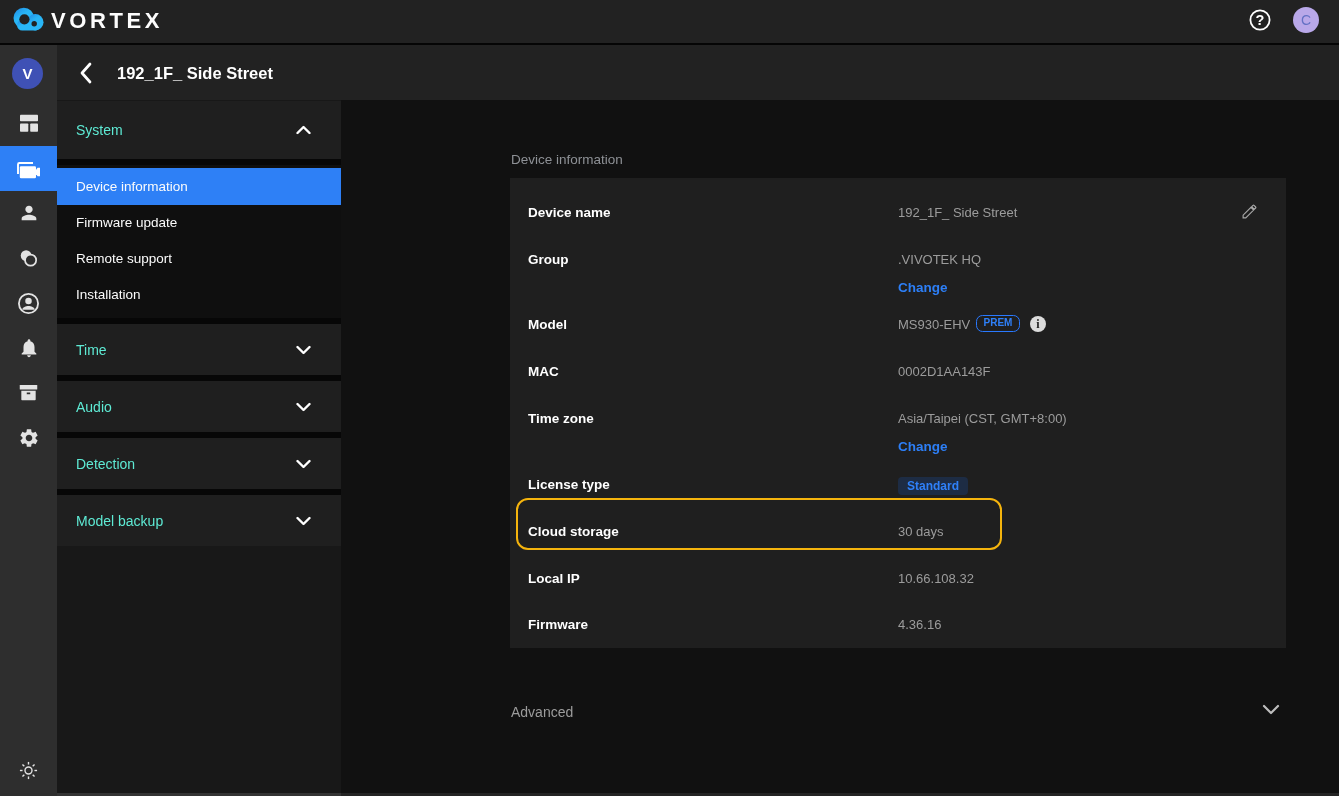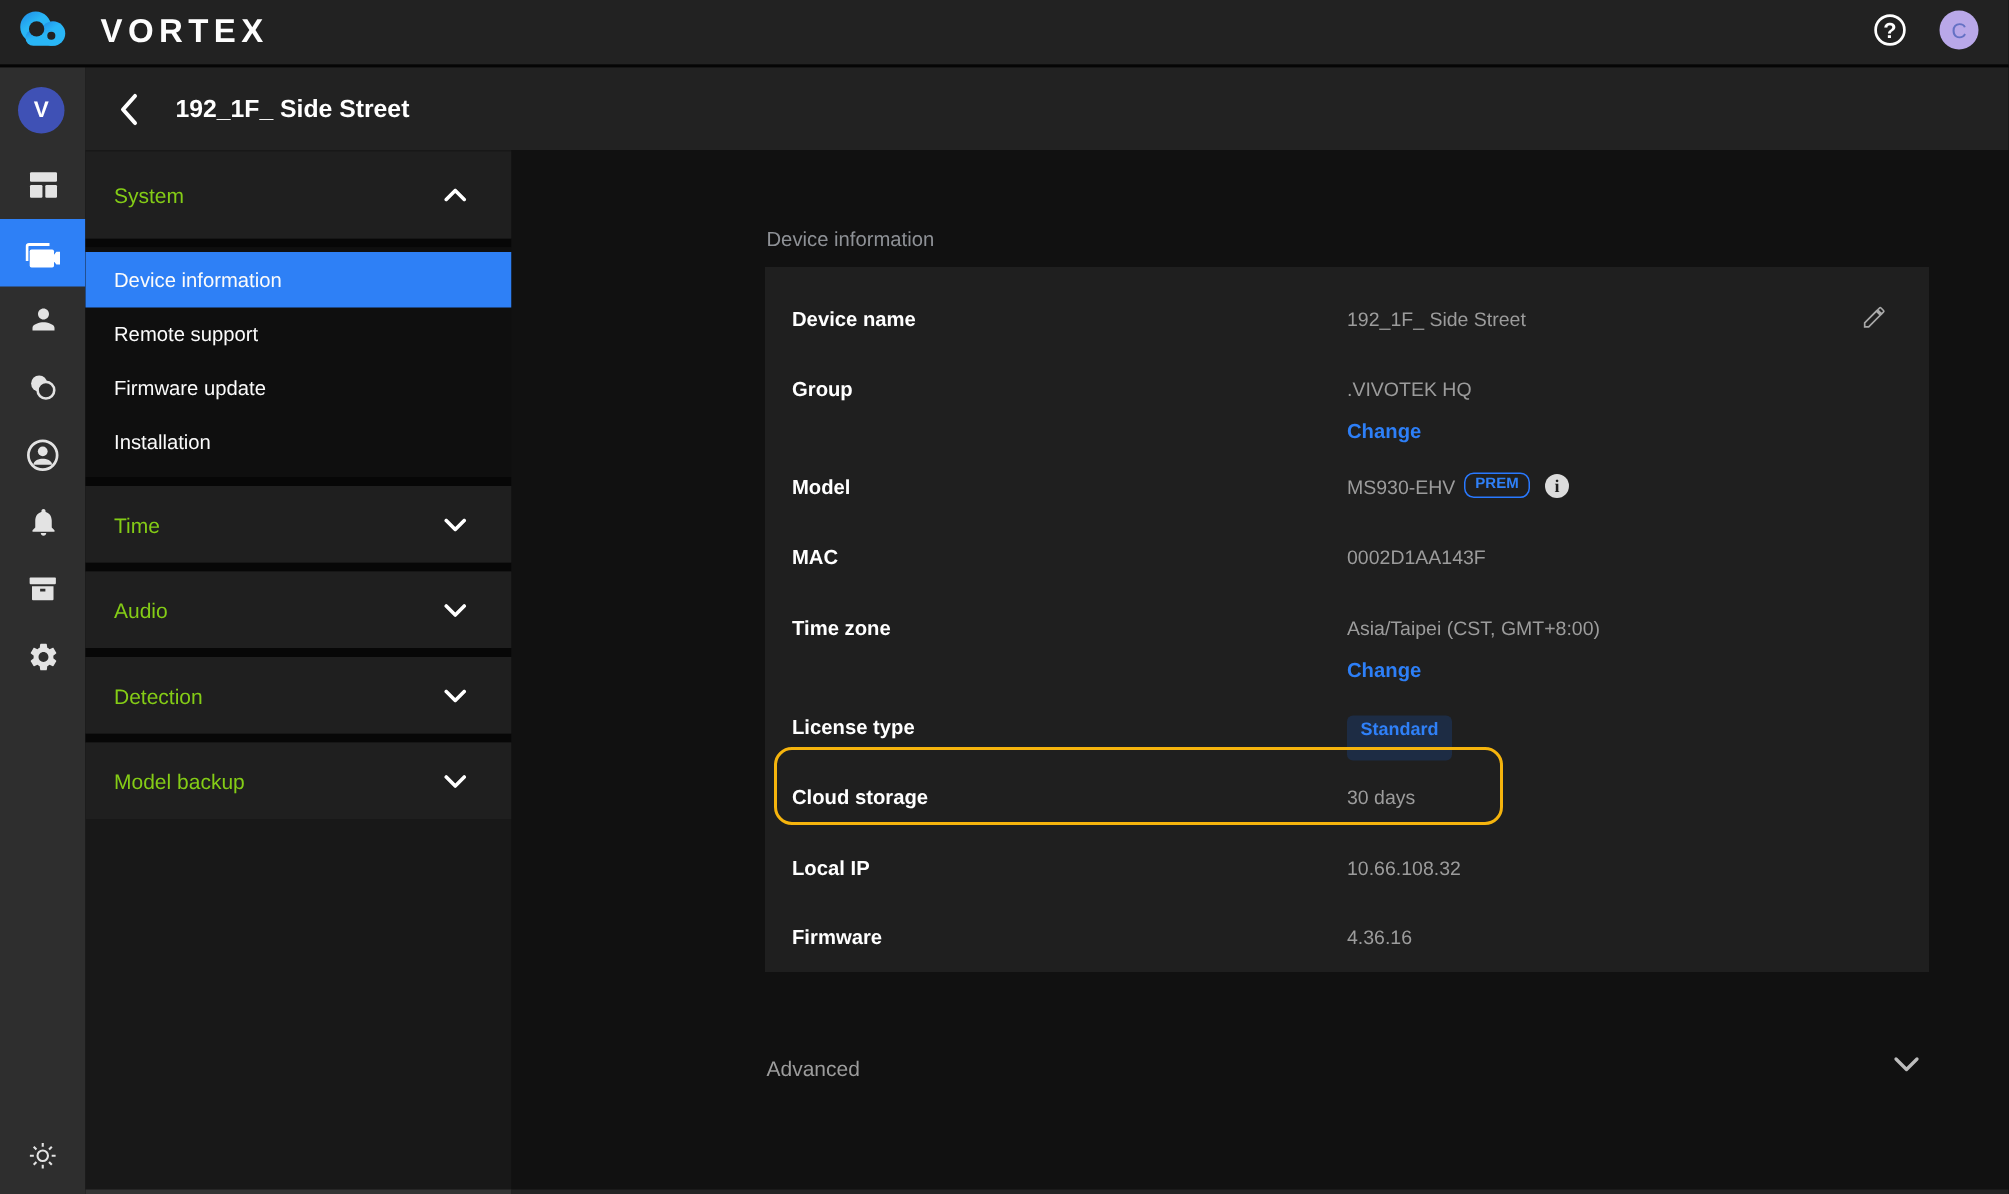--- a/index.html
+++ b/index.html
@@ -2,38 +2,38 @@
 <html><head>
 <meta charset="utf-8">
 <style>
   * { margin:0; padding:0; box-sizing:border-box; }
   html,body { width:1339px; height:796px; background:#111111; overflow:hidden;
     font-family:"Liberation Sans", sans-serif; }
   
   #topbar { position:absolute; left:0; top:0; width:1339px; height:43px; background:#222222; }
   #topdiv { position:absolute; left:0; top:43px; width:1339px; height:2px; background:#050505; }
   #logotext { position:absolute; left:51px; top:8px; font-size:22px; font-weight:bold;
-    color:#fdfdfd; letter-spacing:3.6px;margin-left:16px; }
+    color:#fdfdfd; letter-spacing:3.6px; }
   #helpicon { position:absolute; left:1249px; top:9px; }
   #avatar { position:absolute; left:1293px; top:7px; width:26px; height:26px; border-radius:50%;
     background:#b9a8e9; color:#6471c4; font-size:14px; font-weight:normal; text-align:center; line-height:26px; }
   
   #rail { position:absolute; left:0; top:45px; width:57px; height:751px; background:#2e2e2e; }
   .ric { position:absolute; left:0; width:57px; height:45px; text-align:center; }
   .ric svg { margin-top:11px; }
   #vball { position:absolute; left:12px; top:13px; width:31px; height:31px; border-radius:50%;
     background:#3f51b5; color:#fff; font-size:15px; font-weight:bold; text-align:center; line-height:31px; }
   #railsel { position:absolute; left:0; top:101px; width:57px; height:45px; background:#2e80f6; }
   
   #phead { position:absolute; left:57px; top:45px; width:1282px; height:55px; background:#222222; }
   #ptitle { position:absolute; left:60px; top:19px; font-size:16.5px; font-weight:bold; color:#ffffff; }
   #backarrow { position:absolute; left:21px; top:17px; }
   
   #sidebar { position:absolute; left:57px; top:100px; width:284px; height:696px; background:#181818; }
-  .grp { position:relative; width:284px; background:#1f1f1f; color:#84cc16; font-size:14px; }
+  .grp { position:relative; width:284px; background:#1f1f1f; color:#5eead4; font-size:14px; }
   .grp .gt { position:absolute; left:19px; top:50%; transform:translateY(-50%); }
   .grp svg { position:absolute; right:30px; top:50%; transform:translateY(-50%); }
   .gap { width:284px; background:#070707; }
   #submenu { width:284px; background:#0f0f0f; padding-top:3px; padding-bottom:5px; }
   .mi { width:284px; height:36px; line-height:36px; padding-left:19px; color:#fbfbfb; font-size:13.5px; }
   .mi.sel { background:#2e80f6; height:37px; line-height:37px; }
   
   #main { position:absolute; left:341px; top:100px; width:998px; height:696px; background:#111111; }
   #seclabel { position:absolute; left:170px; top:52px; font-size:13.5px; color:#8e9196; }
   #card { position:absolute; left:169px; top:78px; width:776px; background:#1f1f1f; padding-top:11px; }
@@ -44,21 +44,21 @@
     font-size:13px; color:#9c9c9c; }
   .row .vl2 { position:absolute; left:388px; top:41px; height:21px; line-height:21px;
     font-size:13.5px; font-weight:bold; color:#2d7ff7; }
   #ylbox { position:absolute; left:175px; top:398px; width:486px; height:52px;
     border:2px solid #f5b40d; border-radius:12px; }
   #advanced { position:absolute; left:170px; top:604px; font-size:14px; color:#9c9c9c; }
   #advchev { position:absolute; left:921px; top:604px; }
   #pencil { position:absolute; left:731px; top:14px; }
   .badge-prem { position:absolute; left:466px; top:14px; width:44px; height:17px; line-height:14.5px;
     text-align:center; border:1.5px solid #2979ff; border-radius:6.5px; color:#2f80f8; font-size:10px; font-weight:bold; }
-  .badge-std { display:inline-block; padding:0 9px; height:30px; line-height:18px;
+  .badge-std { display:inline-block; padding:0 9px; height:18px; line-height:18px;
     background:#1d2c44; border-radius:4px; color:#2f80f8; font-size:12px; font-weight:bold; }
   #infoi { position:absolute; left:520px; top:15px; width:16px; height:16px; border-radius:50%;
     background:#dcdcdc; color:#1f1f1f; text-align:center; font-size:12px; font-weight:bold;
     line-height:16px; font-family:"Liberation Serif", serif; }
   
   #bstrip1 { position:absolute; left:57px; top:793px; width:284px; height:3px; background:#343434; }
   #bstrip2 { position:absolute; left:341px; top:793px; width:998px; height:3px; background:#242424; }
 </style>
 </head>
 <body>
@@ -163,22 +163,22 @@
 <div id="sidebar">
   <div class="grp" style="height:58px; margin-top:1px;">
     <span class="gt">System</span>
     <svg width="15" height="9" viewBox="0 0 15 9">
         <path d="M1.5 7.5 L7.5 1.5 L13.5 7.5" fill="none" stroke="#ffffff" stroke-width="2.4" stroke-linejoin="round" stroke-linecap="round"></path>
       </svg>
   </div>
   <div class="gap" style="height:6px"></div>
   <div id="submenu">
     <div class="mi sel">Device information</div>
+    <div class="mi">Firmware update</div>
     <div class="mi">Remote support</div>
-    <div class="mi">Firmware update</div>
     <div class="mi">Installation</div>
   </div>
   <div class="gap" style="height:6px"></div>
   <div class="grp" style="height:51px">
     <span class="gt">Time</span>
     <svg width="15" height="9" viewBox="0 0 15 9">
         <path d="M1.5 1.5 L7.5 7.5 L13.5 1.5" fill="none" stroke="#ffffff" stroke-width="2.4" stroke-linejoin="round" stroke-linecap="round"></path>
       </svg>
   </div>
   <div class="gap" style="height:6px"></div>

